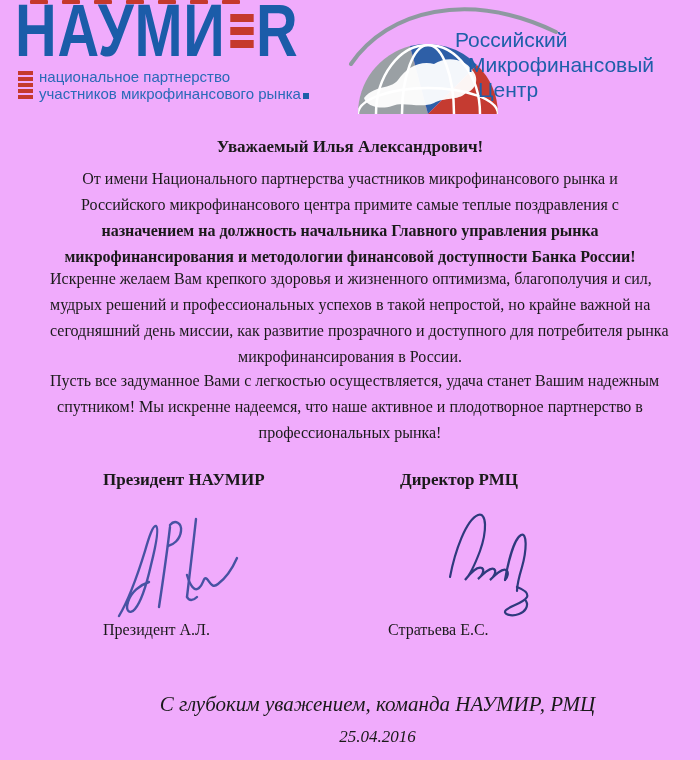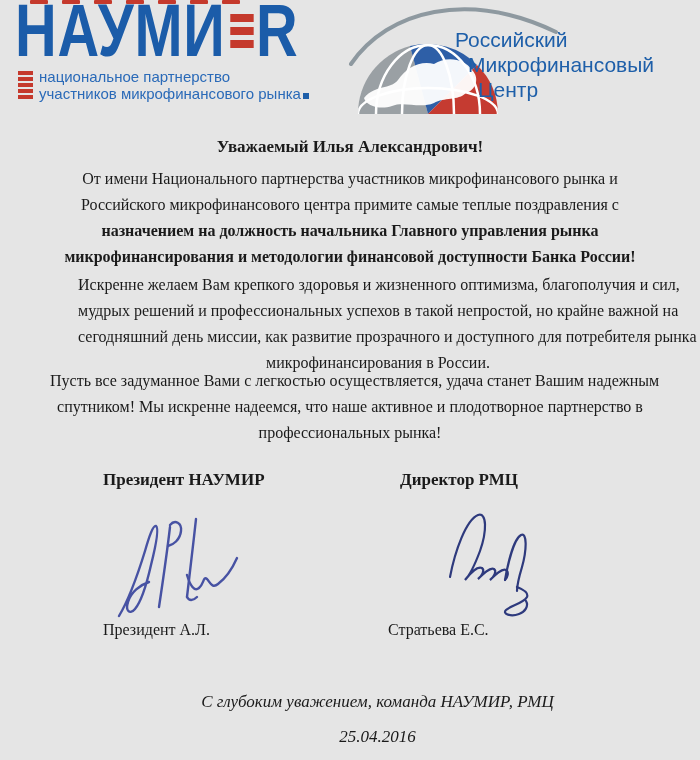--- a/index.html
+++ b/index.html
@@ -1,17 +1,17 @@
 <!DOCTYPE html>
 <html><head>
 <meta charset="utf-8">
 <style>
   html,body{margin:0;padding:0;background:#ffffff;}
   .page{
-    position:relative;width:700px;height:760px;background:#e5e5e5;
+    position:relative;width:700px;height:760px;background:#f0abfc;
     font-family:"Liberation Serif",serif;color:#1a1a1a;overflow:hidden;
   }
   
   .top-dashes{position:absolute;left:30px;top:0;display:flex;gap:14px;}
   .top-dashes i{display:block;width:18px;height:4px;background:#c5392c;border-radius:1px;}
   
   .naumir{position:absolute;left:15px;top:6px;width:300px;height:106px;}
   .naumir-wordmark{
     display:flex;align-items:flex-start;
     font-family:"Liberation Sans",sans-serif;font-weight:bold;
@@ -38,33 +38,33 @@
     color:#1e5fa9;white-space:nowrap;
   }
   .rmc-text .l2{margin-left:13px;}
   .rmc-text .l3{margin-left:23px;}
   
   .greeting{position:absolute;top:137px;left:0;width:700px;text-align:center;
     font-weight:bold;font-size:17px;}
   .para{position:absolute;left:50px;width:600px;text-align:center;font-size:16px;}
   .para .ln{line-height:26px;white-space:nowrap;}
   .para .bold{font-weight:bold;}
-  #p1{top:166px;} #p2{top:272px;margin-left:28px;} #p3{top:368px;}
+  #p1{top:166px;} #p2{top:266px;} #p3{top:368px;}
   
   .sig-titles{position:absolute;top:470px;left:0;width:700px;font-weight:bold;font-size:17px;}
   .sig-titles .lft{position:absolute;left:103px;top:0;}
   .sig-titles .rgt{position:absolute;left:400px;top:0;}
   .sig-img{position:absolute;top:497px;}
   #sig-left{left:90px;} #sig-right{left:428px;}
   .sig-names{position:absolute;top:621px;left:0;width:700px;font-size:16px;}
   .sig-names .lft{position:absolute;left:103px;top:0;}
   .sig-names .rgt{position:absolute;left:388px;top:0;}
   
   .closing{position:absolute;top:692px;left:55px;width:645px;text-align:center;
-    font-style:italic;font-size:17px;}
+    font-style:italic;font-size:21px;}
   .date{position:absolute;top:727px;left:55px;width:645px;text-align:center;
     font-style:italic;font-size:17px;}
 </style>
 </head>
 <body>
 
 <div class="page">
 
   <div class="top-dashes">
     <i></i>

